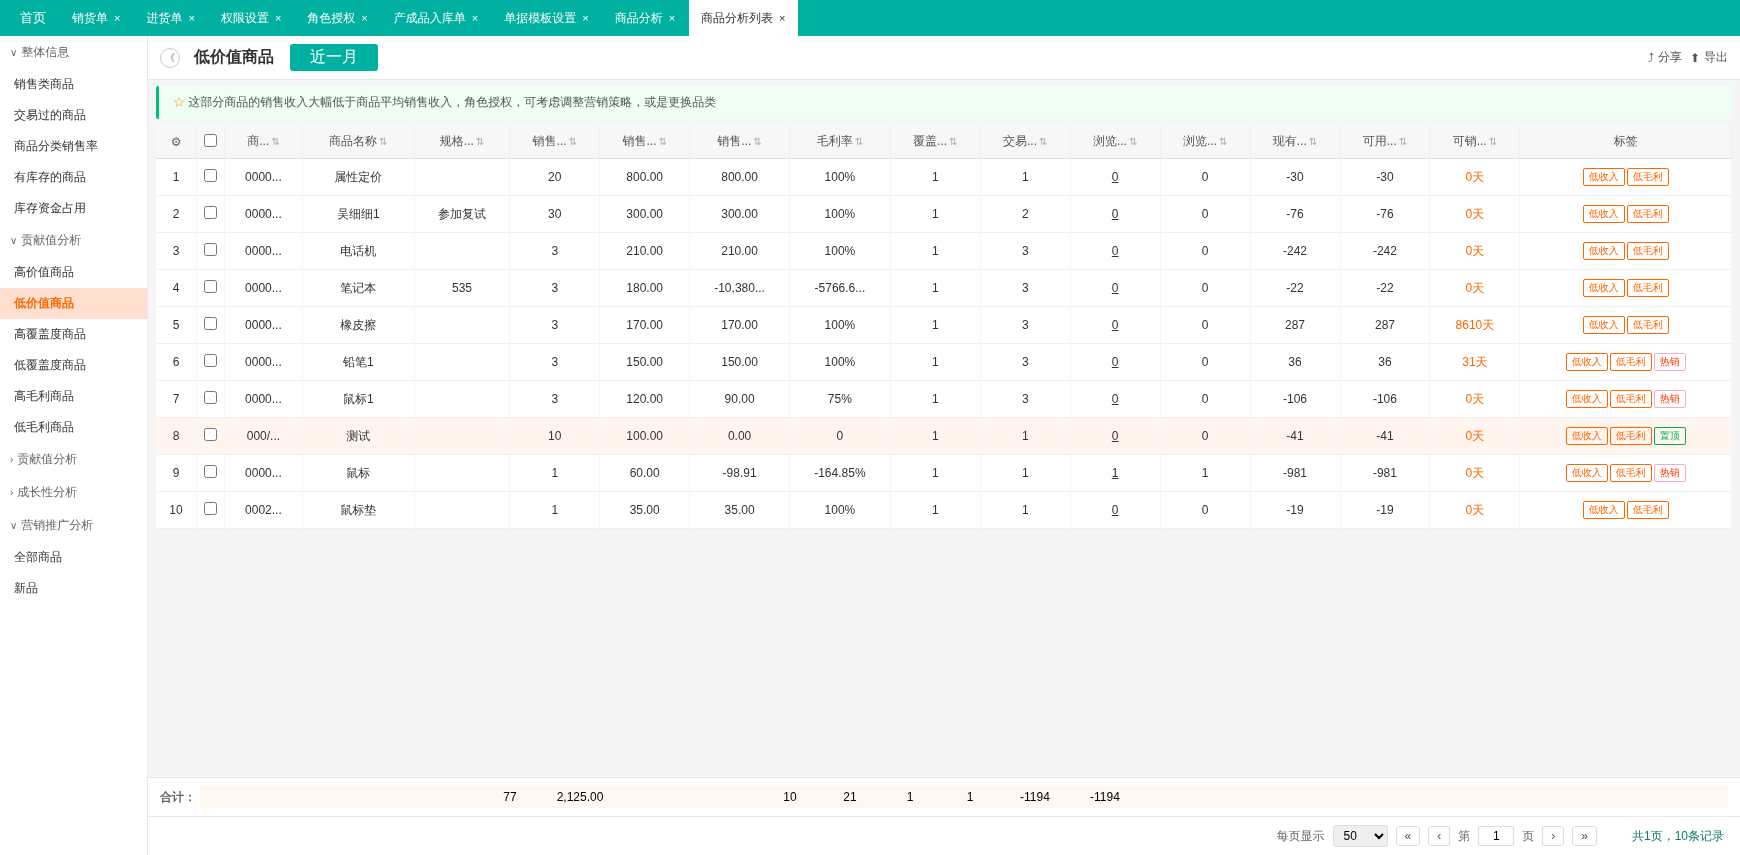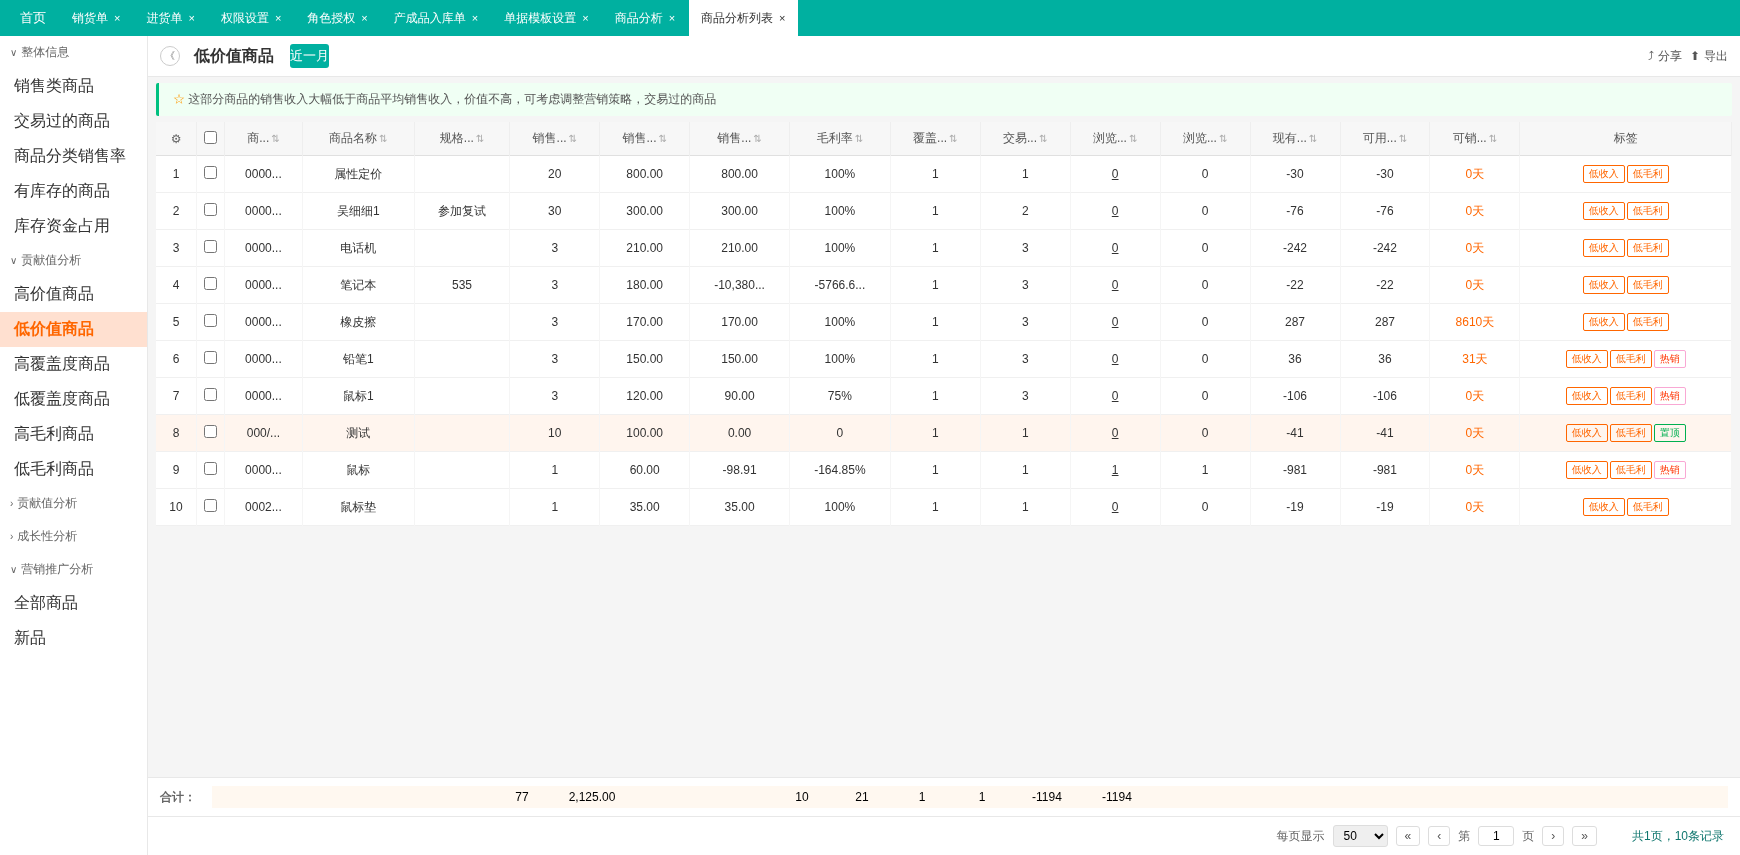--- a/index.html
+++ b/index.html
@@ -47,21 +47,21 @@
       padding: 8px 10px;
       color: #666;
       font-size: 12px;
       cursor: pointer;
     }
     .sidebar-section-title .arrow { margin-right: 4px; font-size: 10px; }
     .sidebar-item {
       padding: 7px 14px;
       color: #333;
       cursor: pointer;
-      font-size: 16px;
+      font-size: 12px;
     }
     .sidebar-item.active { background: #ffe0d0; color: #ff6600; font-weight: bold; }
 
     
     .content-area {
       flex: 1;
       display: flex;
       flex-direction: column;
       overflow: hidden;
     }
@@ -79,23 +79,23 @@
       font-size: 16px;
       font-weight: bold;
       color: #333;
       margin-right: 8px;
     }
     .filter-btn {
       background: #00b0a0;
       color: #fff;
       border: none;
       border-radius: 3px;
-      padding: 3px 0;
+      padding: 3px 20px;
       cursor: pointer;
-      font-size: 13px;
+      font-size: 16px;
     }
     .search-box {
       flex: 1;
       max-width: 300px;
       display: flex;
       align-items: center;
       border: 1px solid #ddd;
       border-radius: 3px;
       padding: 3px 8px;
       background: #fff;
@@ -196,21 +196,21 @@
     .text-orange { color: #ff6600; }
     .text-link { text-decoration: underline; cursor: pointer; }
 
     
     .footer-bar {
       background: #fff;
       border-top: 1px solid #e8e8e8;
       padding: 8px 12px;
       display: flex;
       align-items: center;
-      gap: 16px;
+      gap: 4px;
     }
     .footer-total-label { color: #666; font-weight: bold; }
 
     
     .pagination {
       background: #fff;
       border-top: 1px solid #e8e8e8;
       padding: 8px 16px;
       display: flex;
       align-items: center;
@@ -341,21 +341,21 @@
           <span>⤴</span>
           <span>分享</span>
         </div>
         <div class="action-btn">
           <span>⬆</span>
           <span>导出</span>
         </div>
       </div>
     </div>
 
-    <div class="notice-banner">这部分商品的销售收入大幅低于商品平均销售收入，价值不高，可考虑调整营销策略，交易过的商品</div>
+    <div class="notice-banner">这部分商品的销售收入大幅低于商品平均销售收入，角色授权，可考虑调整营销策略，或是更换品类</div>
 
     <div class="table-wrapper">
       <table>
         <thead>
           <tr>
             <th><span class="settings-icon">⚙</span></th>
             <th><input type="checkbox" style=""></th>
             <th><span>商...</span><span class="sort-icon">⇅</span></th>
             <th><span>商品名称</span><span class="sort-icon">⇅</span></th>
             <th><span>规格...</span><span class="sort-icon">⇅</span></th>

